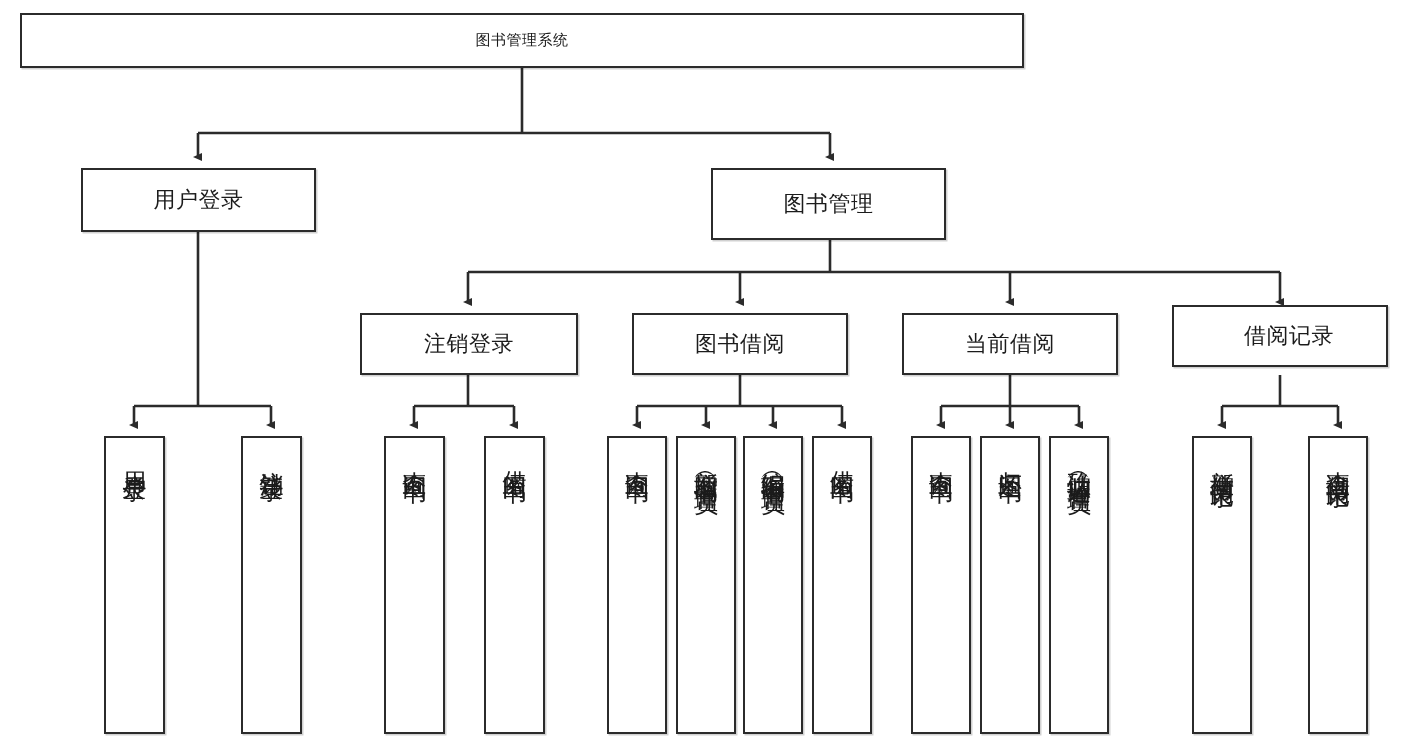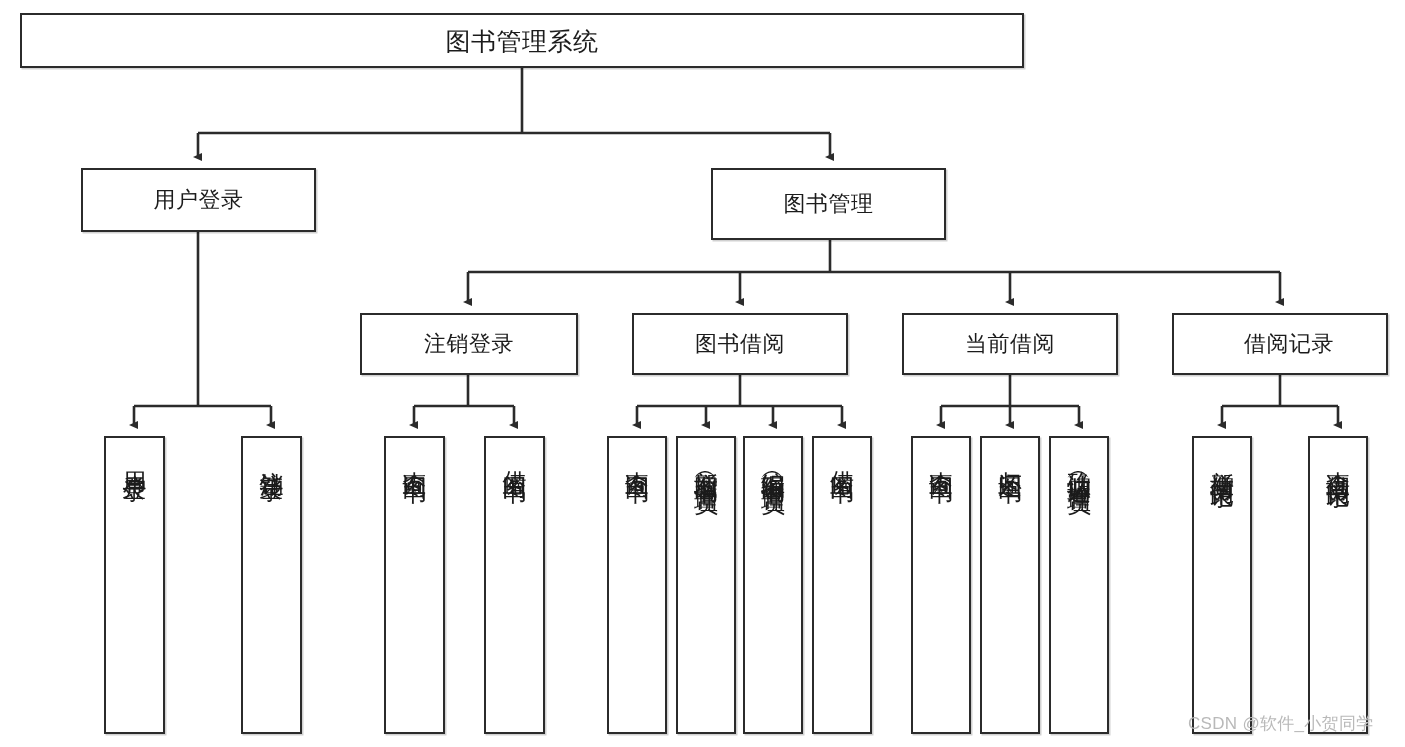--- a/index.html
+++ b/index.html
@@ -39,21 +39,21 @@
     color: #1b1b1b;
     text-align: center;
     line-height: 1.12;
     letter-spacing: 0.5px;
     white-space: nowrap;
   }
   .node.horiz .label {
     font-size: 22px;
   }
   .node.root .label {
-    font-size: 25px;
+    font-size: 15px;
   }
   .node.vert {
     align-items: flex-start;
     padding-top: 14px;
   }
   .node.vert .label {
     writing-mode: vertical-rl;
     text-orientation: upright;
     font-size: 24px;
     letter-spacing: 3px;
@@ -137,21 +137,21 @@
 
   <div class="node horiz" style="left:360px; top:313px; width:218px; height:62px;">
     <span class="label">注销登录</span>
   </div>
   <div class="node horiz" style="left:632px; top:313px; width:216px; height:62px;">
     <span class="label">图书借阅</span>
   </div>
   <div class="node horiz" style="left:902px; top:313px; width:216px; height:62px;">
     <span class="label">当前借阅</span>
   </div>
-  <div class="node horiz" style="left:1172px; top:313px; width:216px; height:62px;padding-left:18px;">
+  <div class="node horiz" style="left:1172px; top:305px; width:216px; height:62px;padding-left:18px;">
     <span class="label">借阅记录</span>
   </div>
 
   <div class="node vert" style="left:104px; top:436px; width:61px; height:298px;">
     <span class="label">用户登录</span>
   </div>
   <div class="node vert" style="left:241px; top:436px; width:61px; height:298px;">
     <span class="label">注销登录</span>
   </div>
 
@@ -185,15 +185,14 @@
     <span class="label">确认归还（管理员）</span>
   </div>
 
   <div class="node vert" style="left:1192px; top:436px; width:60px; height:298px;">
     <span class="label">新增借阅记录</span>
   </div>
   <div class="node vert" style="left:1308px; top:436px; width:60px; height:298px;">
     <span class="label">查询借阅记录</span>
   </div>
 
-  <div class="watermark">CSDN @软件_小贺同学</div>
 
 </div>
 
 </body></html>

